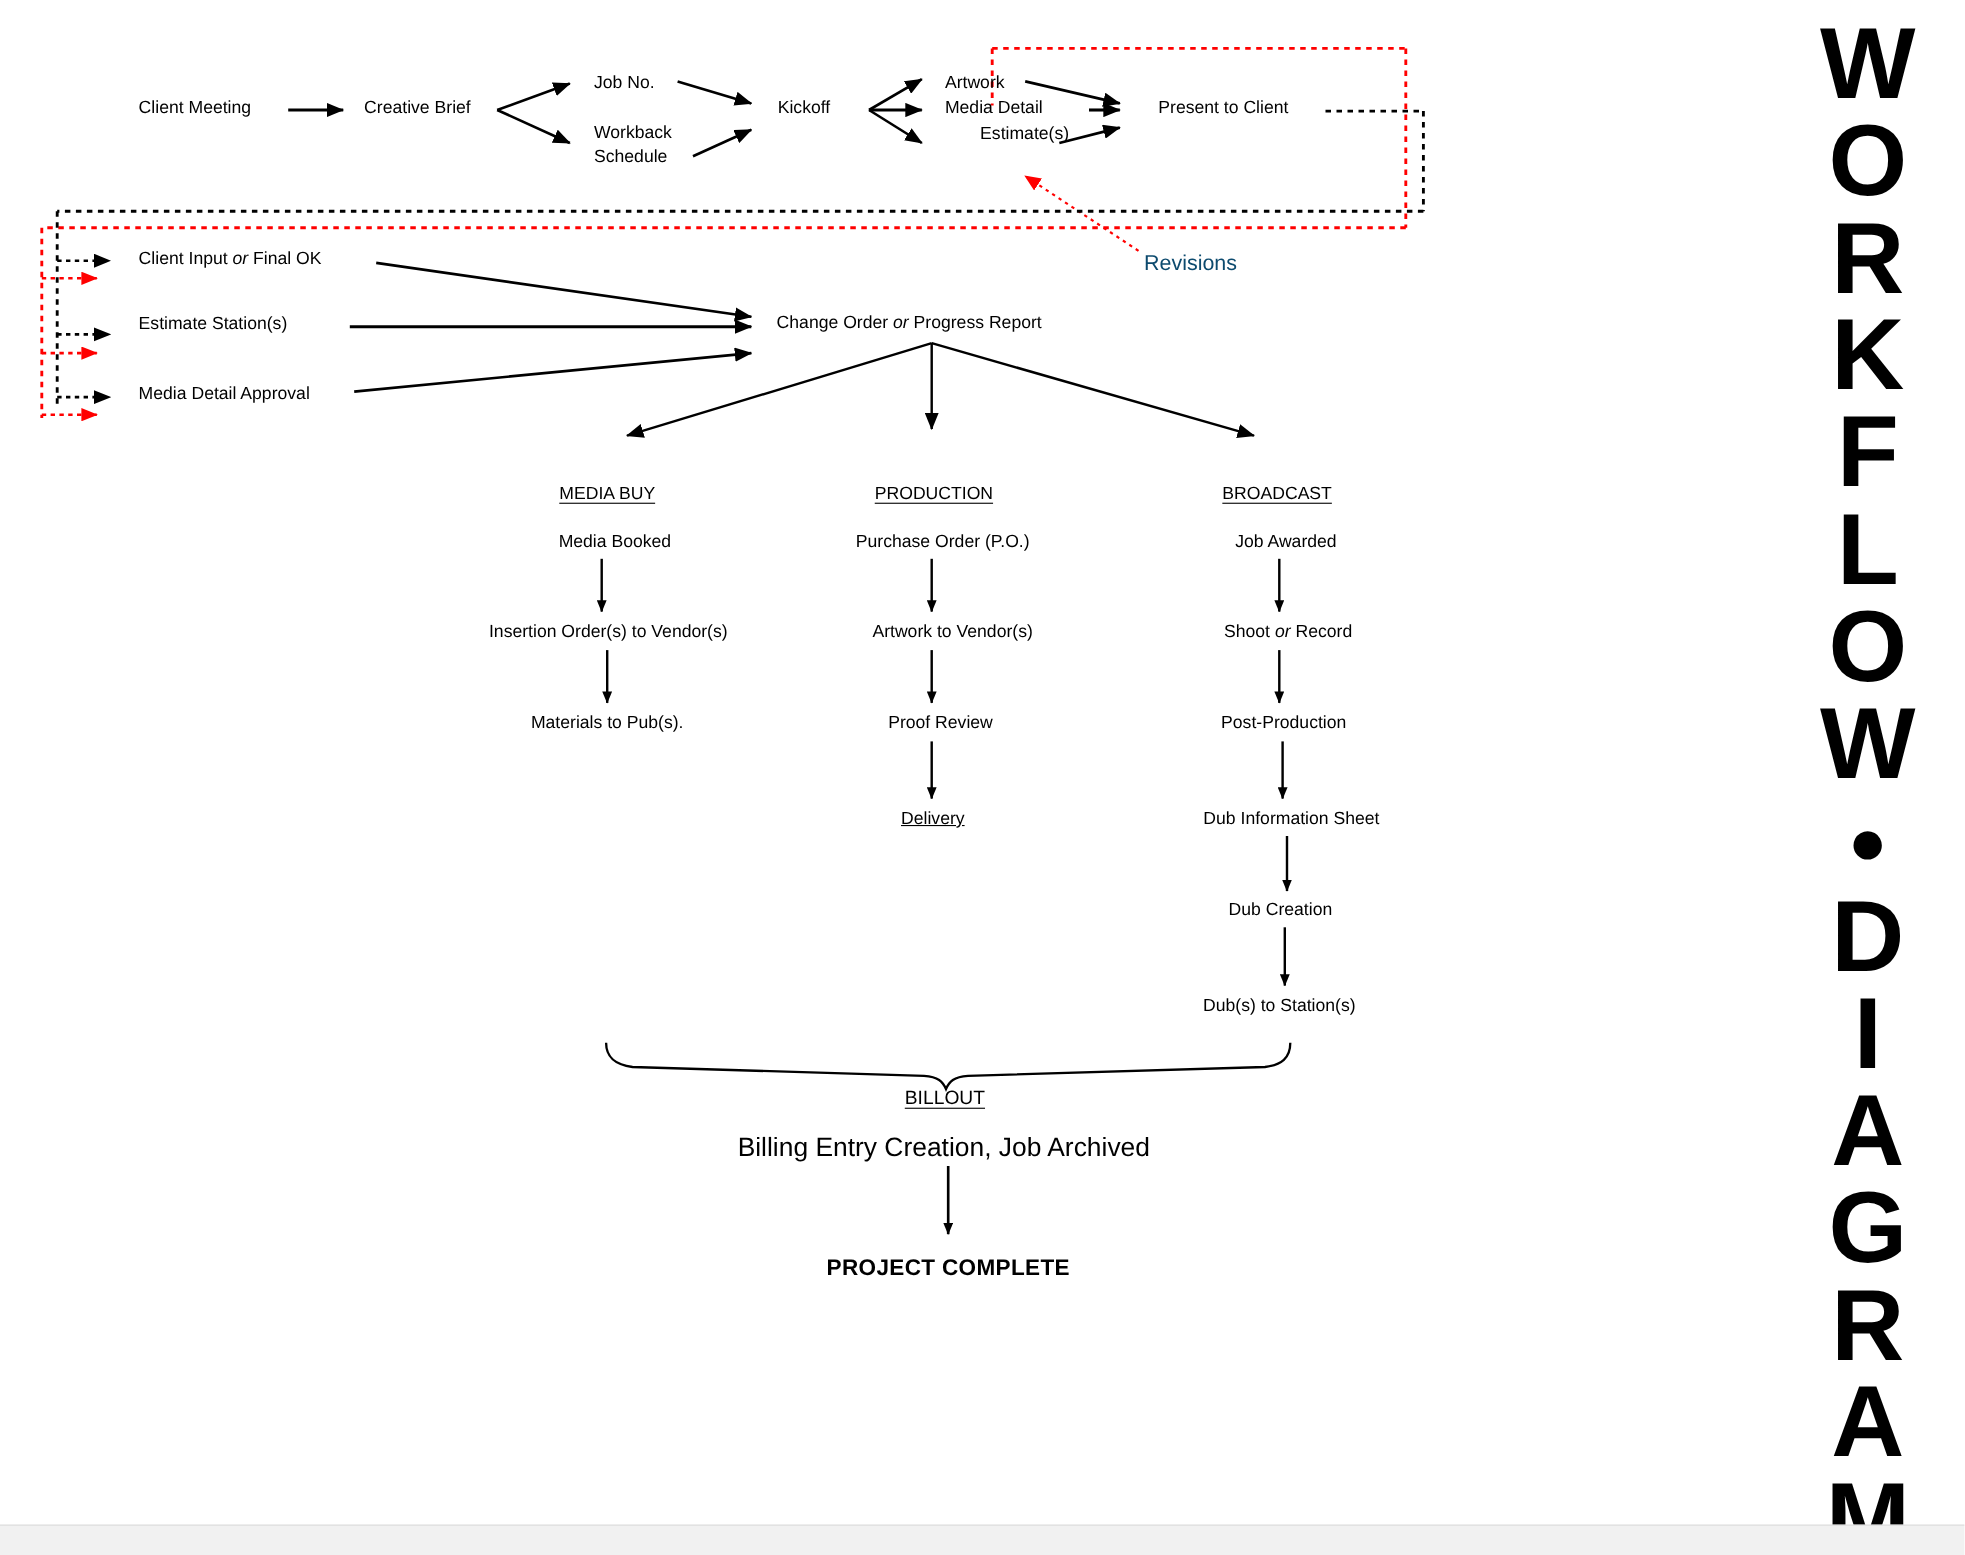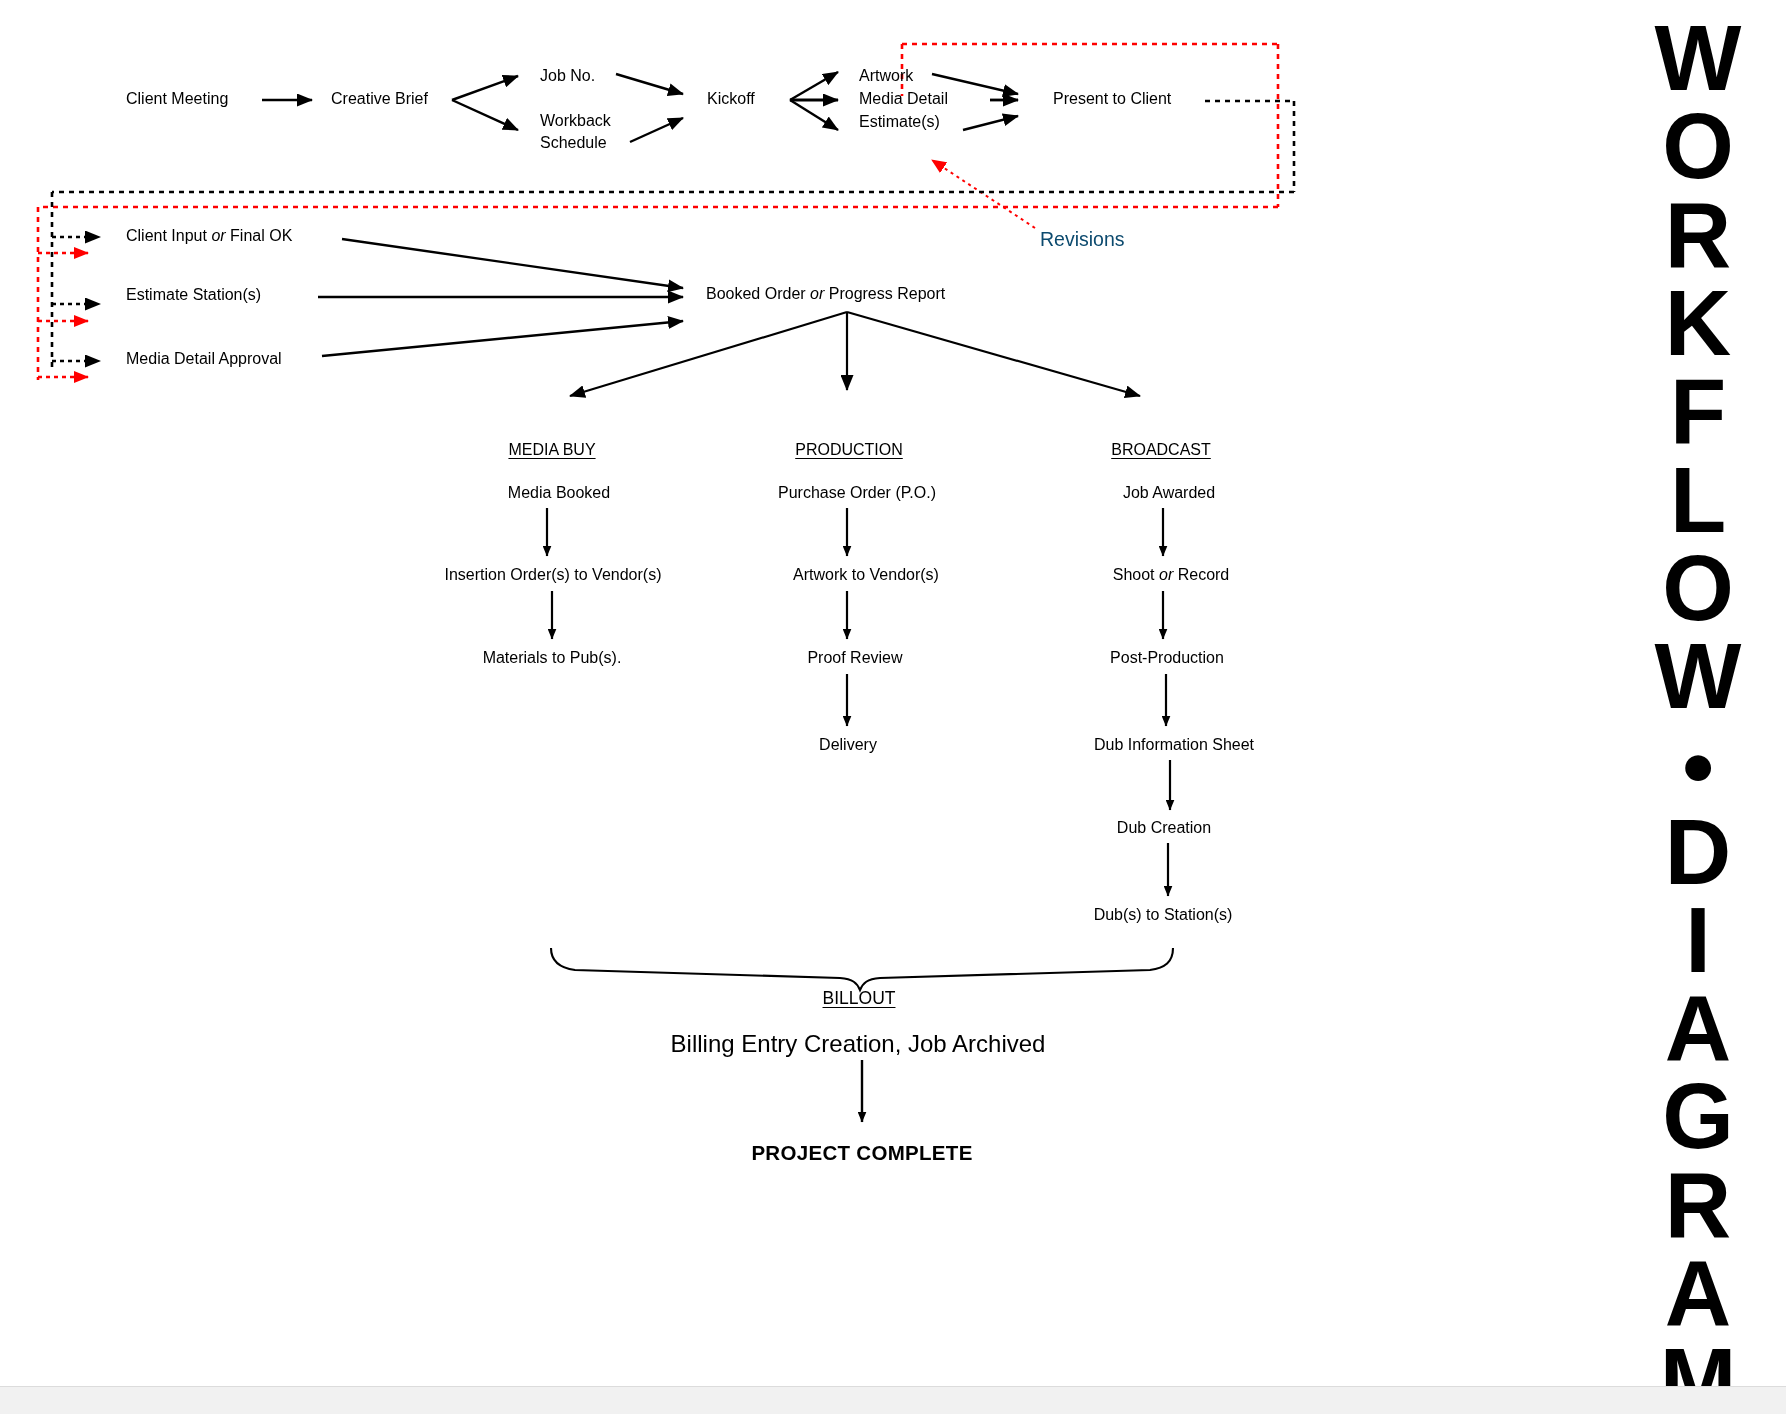--- a/index.html
+++ b/index.html
@@ -189,48 +189,48 @@
 
   <div class="node-text" style="left:540px; top:67px;">Job No.</div>
 
   <div class="node-text" style="left:540px; top:112px;">Workback</div>
   <div class="node-text" style="left:540px; top:134px;">Schedule</div>
 
   <div class="node-text" style="left:707px; top:90px;">Kickoff</div>
 
   <div class="node-text" style="left:859px; top:67px;">Artwork</div>
   <div class="node-text" style="left:859px; top:90px;">Media Detail</div>
-  <div class="node-text" style="left:859px; top:113px;text-align:center;">Estimate(s)</div>
+  <div class="node-text" style="left:891px; top:113px;text-align:center;">Estimate(s)</div>
 
   <div class="node-text" style="left:1053px; top:90px;">Present to Client</div>
 
   <div class="node-text revisions" style="left:1040px; top:228px;">Revisions</div>
 
   <div class="node-text" style="left:126px; top:227px;">
     <span>Client Input </span><span class="it">or</span><span> Final OK</span>
   </div>
 
   <div class="node-text" style="left:126px; top:286px;">Estimate Station(s)</div>
 
   <div class="node-text" style="left:126px; top:350px;">Media Detail Approval</div>
 
   <div class="node-text" style="left:706px; top:285px;">
-    <span>Booked Order </span><span class="it">or</span><span> Progress Report</span>
+    <span>Change Order </span><span class="it">or</span><span> Progress Report</span>
   </div>
 
   <div class="node-text center heading" style="left:552px; top:441px;">MEDIA BUY</div>
   <div class="node-text center" style="left:559px; top:484px;">Media Booked</div>
   <div class="node-text center" style="left:553px; top:566px;">Insertion Order(s) to Vendor(s)</div>
   <div class="node-text center" style="left:552px; top:649px;">Materials to Pub(s).</div>
 
   <div class="node-text center heading" style="left:849px; top:441px;">PRODUCTION</div>
   <div class="node-text center" style="left:857px; top:484px;">Purchase Order (P.O.)</div>
   <div class="node-text center" style="left:866px; top:566px;">Artwork to Vendor(s)</div>
   <div class="node-text center" style="left:855px; top:649px;">Proof Review</div>
-  <div class="node-text center" style="left:848px; top:736px;">Delivery</div>
+  <div class="node-text center" style="left:848px; top:736px;text-decoration:underline;">Delivery</div>
 
   <div class="node-text center heading" style="left:1161px; top:441px;">BROADCAST</div>
   <div class="node-text center" style="left:1169px; top:484px;">Job Awarded</div>
   <div class="node-text center" style="left:1171px; top:566px;">
     <span>Shoot </span><span class="it">or</span><span> Record</span>
   </div>
   <div class="node-text center" style="left:1167px; top:649px;">Post-Production</div>
   <div class="node-text center" style="left:1174px; top:736px;">Dub Information Sheet</div>
   <div class="node-text center" style="left:1164px; top:819px;">Dub Creation</div>
   <div class="node-text center" style="left:1163px; top:906px;">Dub(s) to Station(s)</div>

